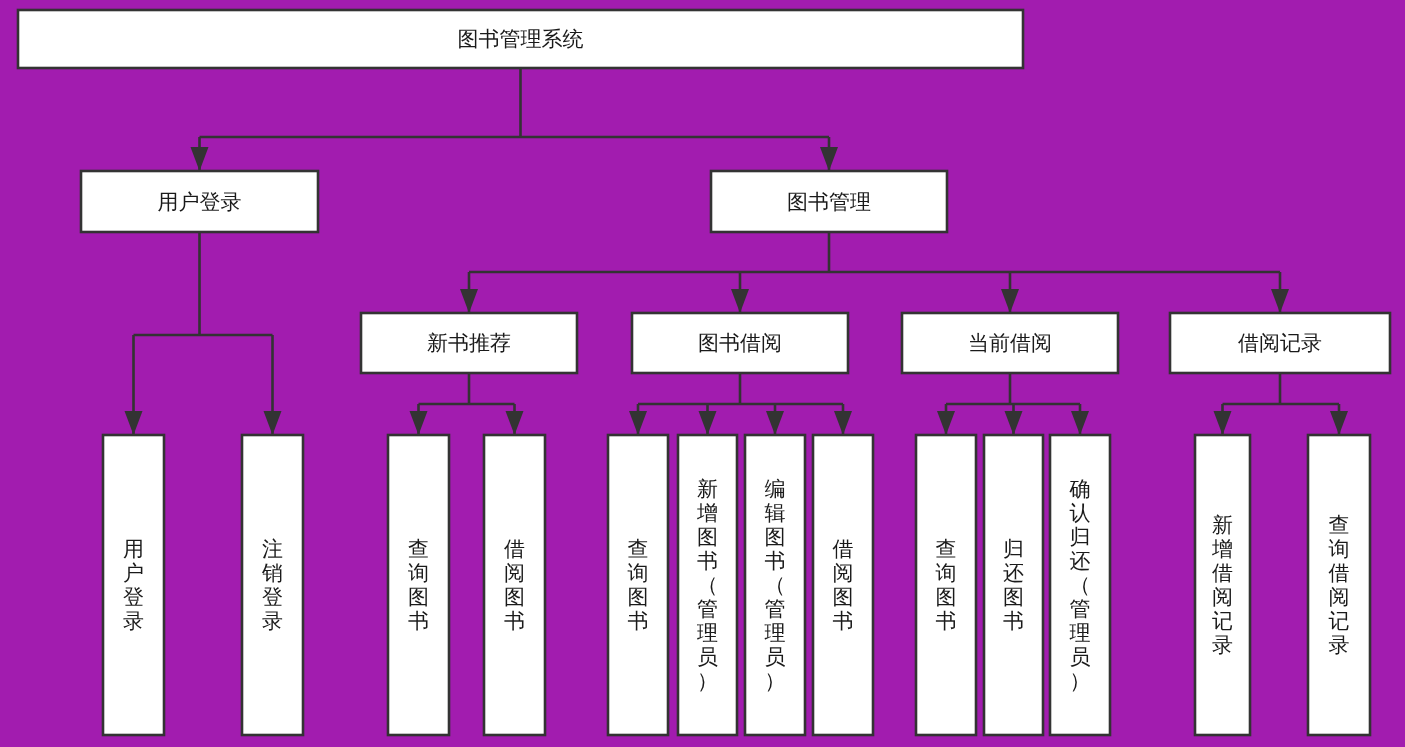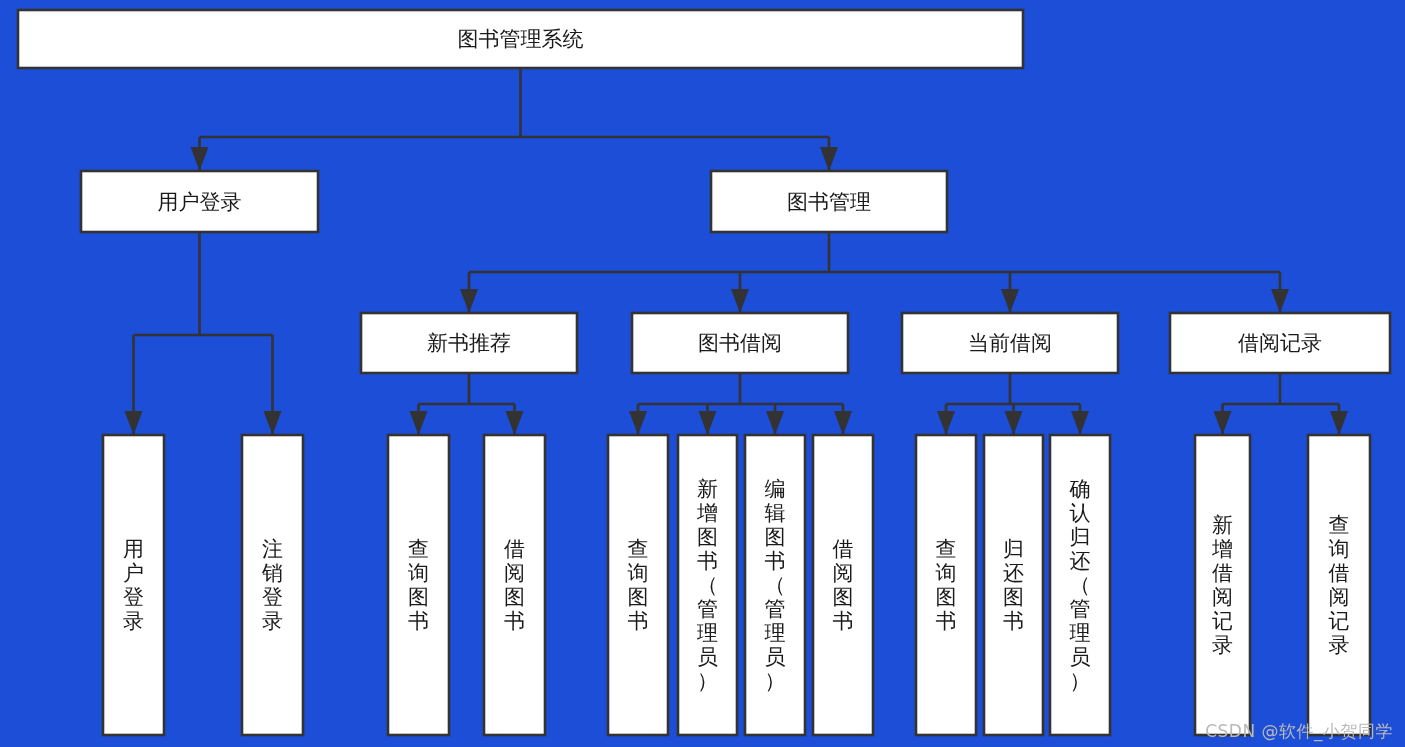--- a/index.html
+++ b/index.html
@@ -8,21 +8,21 @@
     padding: 0;
     background: #ffffff;
   }
   body {
     font-family: "DejaVu Sans", "Liberation Sans", sans-serif;
   }
   #diagram-root {
     position: relative;
     width: 1405px;
     height: 747px;
-    background: #1d4ed8;
+    background: #a21caf;
     overflow: hidden;
   }
   svg.flow-canvas {
     position: absolute;
     left: 0;
     top: 0;
     width: 1405px;
     height: 747px;
   }
   .node-box {
@@ -258,14 +258,13 @@
           <rect x="1308" y="435" width="62" height="300" class="node-box"></rect>
           <text class="node-label-v" x="1339" y="531.72">查</text>
           <text class="node-label-v" x="1339" y="555.72">询</text>
           <text class="node-label-v" x="1339" y="579.72">借</text>
           <text class="node-label-v" x="1339" y="603.72">阅</text>
           <text class="node-label-v" x="1339" y="627.72">记</text>
           <text class="node-label-v" x="1339" y="651.72">录</text>
         </g>
       </g>
   </svg>
-  <div class="watermark">CSDN @软件_小贺同学</div>
 </div>
 
 </body></html>

